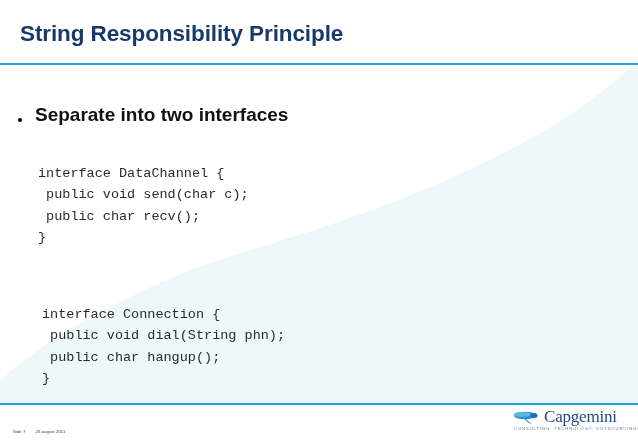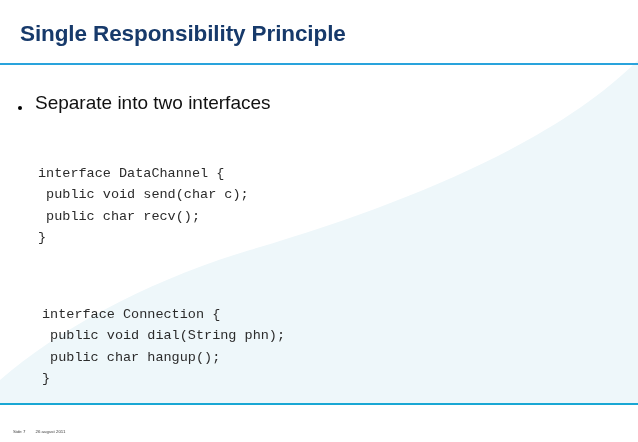--- a/index.html
+++ b/index.html
@@ -57,24 +57,25 @@
     width: 638px;
     height: 2px;
     background: #19a7d4;
     z-index: 3;
   }
 
   
   .bullet-row {
     position: absolute;
     left: 18px;
-    top: 92px;
+    top: 104px;
     display: flex;
     align-items: flex-end;
     z-index: 3;
+    font-weight: bold;
   }
   .bullet-dot {
     width: 4px;
     height: 4px;
     border-radius: 50%;
     background: #000000;
     margin-right: 13px;
     position: relative;
     top: -4px;
     flex: none;
@@ -148,21 +149,21 @@
 </style>
 </head>
 <body>
 
 <div id="slide">
 
   <svg class="bg-swoosh" viewBox="0 0 638 344" preserveAspectRatio="none">
     <path d="M638 0 C 560 78, 420 140, 250 190 C 150 220, 60 268, 0 320 L 0 344 L 638 344 Z" fill="#eef7fa"></path>
   </svg>
 
-  <div class="title">Single Responsibility Principle</div>
+  <div class="title">String Responsibility Principle</div>
 
   <div class="rule-top"></div>
   <div class="rule-bottom"></div>
 
   <div class="bullet-row">
     <span class="bullet-dot"></span>
     <span class="bullet-text">Separate into two interfaces</span>
   </div>
 
   <pre class="code-block" id="code-block-1">interface DataChannel {
@@ -172,14 +173,26 @@
   <pre class="code-block" id="code-block-2">interface Connection {
  public void dial(String phn);
  public char hangup();
 }</pre>
 
   <div class="footer-text">
     <div class="footer-line1"><span class="seg-page">Side 7</span><span>26 august 2011</span></div>
     
   </div>
 
+  <div class="logo">
+    <div class="logo-mark-wrap">
+      <svg viewBox="0 0 60 32" width="30" height="16">
+        <ellipse cx="26" cy="13" rx="22" ry="7.5" fill="#2f8fd0"></ellipse>
+        <ellipse cx="20" cy="11" rx="17" ry="5" fill="#5fb4e2"></ellipse>
+        <path d="M26 19 C 31 23, 36 27, 40 31 C 33 28, 28 24, 25 20 Z" fill="#2f8fd0"></path>
+        <ellipse cx="44" cy="13" rx="7" ry="5" fill="#1c6fb0"></ellipse>
+      </svg>
+    </div>
+    <div class="logo-word">Capgemini</div>
+    <div class="logo-tagline">CONSULTING. TECHNOLOGY. OUTSOURCING.</div>
+  </div>
 
 </div>
 
 </body></html>

